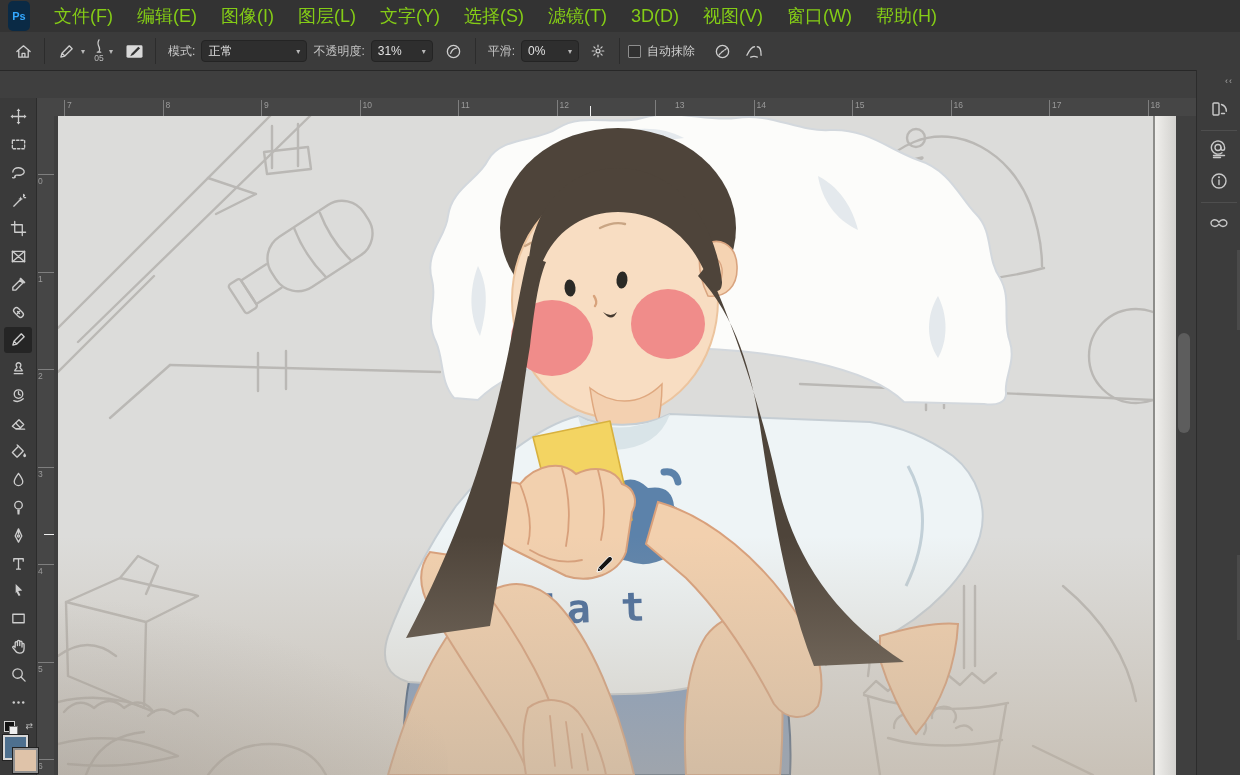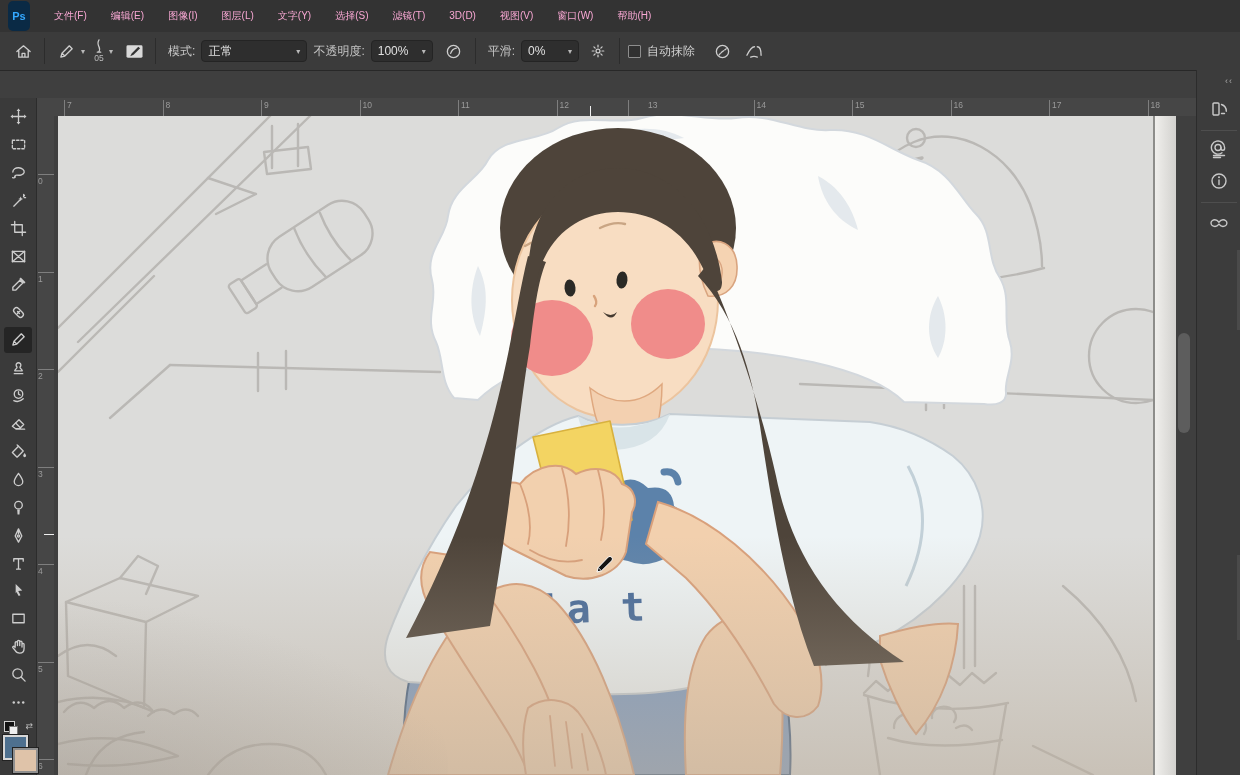--- a/index.html
+++ b/index.html
@@ -4,21 +4,21 @@
 <style>
   html,body{margin:0;padding:0;background:#222;}
   #app{position:relative;width:1240px;height:775px;overflow:hidden;
        font-family:"Liberation Sans",sans-serif;background:#3f3f3f;
        -webkit-user-select:none;user-select:none;}
   
   #menubar{position:absolute;left:0;top:0;width:1240px;height:32px;background:#333333;
            display:flex;align-items:center;border-bottom:1px solid #262626;}
   .ps-logo{width:22px;height:30px;margin:0 12px 0 8px;background:#0a2a45;border-radius:5px;
            color:#34a8ff;font-size:11px;font-weight:bold;display:flex;align-items:center;justify-content:center;}
-  .menu-item{color:#f9a8d4;font-size:10px;padding:0 12px;line-height:32px;white-space:nowrap;cursor:default;}
+  .menu-item{color:#84cc16;font-size:18px;padding:0 12px;line-height:32px;white-space:nowrap;cursor:default;}
   
   #optionsbar{position:absolute;left:0;top:32px;width:1240px;height:38px;background:#3b3b3b;
               display:flex;align-items:center;border-bottom:1px solid #282828;color:#cfcfcf;font-size:12px;}
   .ob-sep{width:1px;height:26px;background:#2c2c2c;margin:0 8px;}
   .ob-icon{display:flex;align-items:center;justify-content:center;width:26px;height:26px;border-radius:2px;}
   .chev{font-size:8px;color:#b9b9b9;margin-left:2px;}
   .ob-field{background:#2e2e2e;border:1px solid #242424;border-radius:4px;height:20px;
             display:flex;align-items:center;padding:0 6px;color:#e0e0e0;min-width:34px;justify-content:space-between;}
   .ob-label{margin:0 6px 0 4px;color:#c6c6c6;white-space:nowrap;}
   .brushpreset{display:flex;flex-direction:column;align-items:center;line-height:10px;margin-left:6px;}
@@ -117,21 +117,21 @@
         </svg>
     </div>
     <div class="ob-sep"></div>
     <span class="ob-label">模式:</span>
     <div class="ob-field" style="width:92px">
       <span>正常</span>
         <span class="chev">▾</span>
     </div>
     <span class="ob-label" style="margin-left:6px">不透明度:</span>
     <div class="ob-field" style="width:48px">
-      <span>100%</span>
+      <span>31%</span>
         <span class="chev">▾</span>
     </div>
     <div class="ob-icon" style="margin-left:8px">
       <svg class="ti" width="17" height="17" viewBox="0 0 18 18">
           <circle cx="9" cy="9" r="6.5"></circle>
           <path d="M6 11c1-3 3-5 6-5.5"></path>
         </svg>
     </div>
     <div class="ob-sep"></div>
     <span class="ob-label">平滑:</span>
@@ -163,21 +163,21 @@
   </div>
 
 
   <div id="hruler">
       <div class="htick" style="left: 28px;">7</div>
       <div class="htick" style="left: 126.5px;">8</div>
       <div class="htick" style="left: 225px;">9</div>
       <div class="htick" style="left: 323.5px;">10</div>
       <div class="htick" style="left: 422px;">11</div>
       <div class="htick" style="left: 520.5px;">12</div>
-      <div class="htick" style="left: 592px; padding-left: 19px;">13</div>
+      <div class="htick" style="left: 619px; padding-left: 19px;">13</div>
       <div class="htick" style="left: 717.5px;">14</div>
       <div class="htick" style="left: 816px;">15</div>
       <div class="htick" style="left: 914.5px;">16</div>
       <div class="htick" style="left: 1013px;">17</div>
       <div class="htick" style="left: 1111.5px;">18</div>
       <div class="hmarker" style="left: 554px;"></div>
     </div>
   <div id="vruler">
       <div class="vtick" style="top: 58px;">0</div>
       <div class="vtick" style="top: 155.5px;">1</div>

